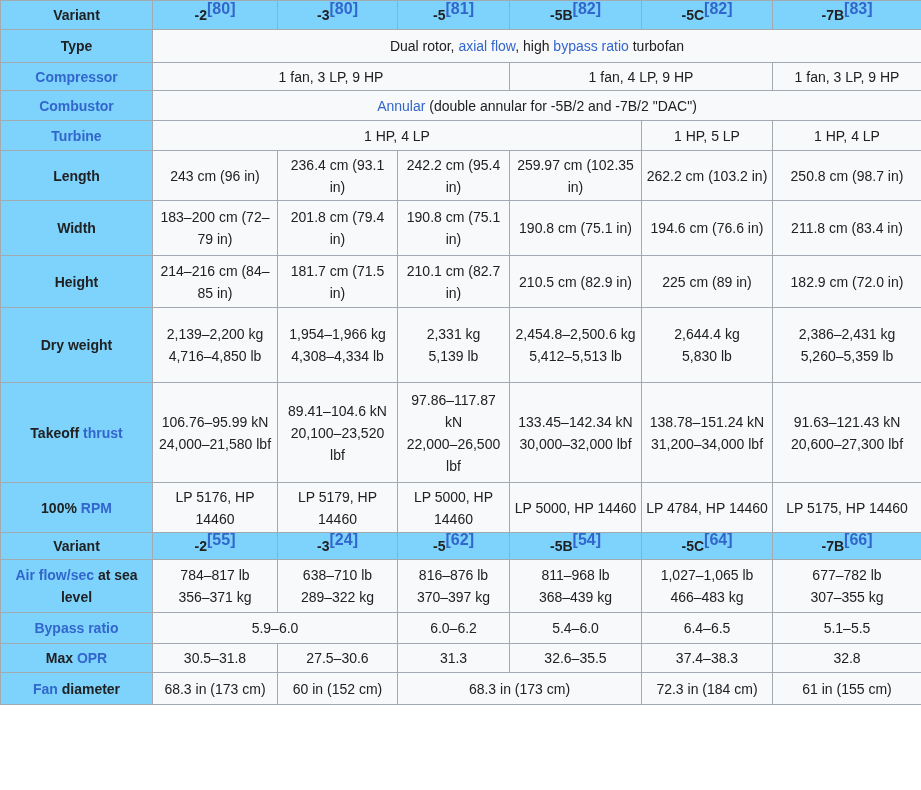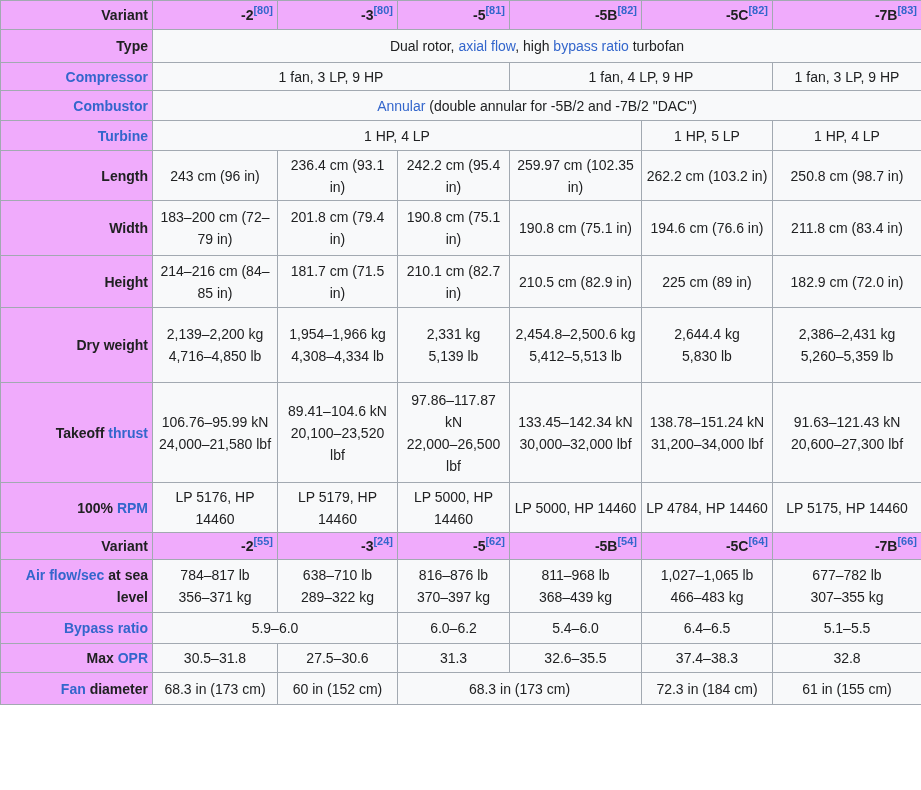--- a/index.html
+++ b/index.html
@@ -18,31 +18,30 @@
   }
   .wikitable th, .wikitable td {
     border: 1px solid #a2a9b1;
     padding: 2px 4px;
     text-align: center;
     vertical-align: middle;
     line-height: 22px;
     overflow-wrap: break-word;
   }
   .wikitable th {
-    background: #f0abfc;
+    background: #7dd3fc;
     font-weight: bold;
-    text-align: right;
   }
   .wikitable td {
     background: #f8f9fa;
     font-weight: normal;
   }
   .link { color: #3366cc; cursor: pointer; text-decoration: none; }
   sup {
-    font-size: 11px;
+    font-size: 16px;
     line-height: 0;
     vertical-align: super;
   }
 </style>
 </head>
 <body>
 
 <div>
   <table class="wikitable">
     <colgroup>

